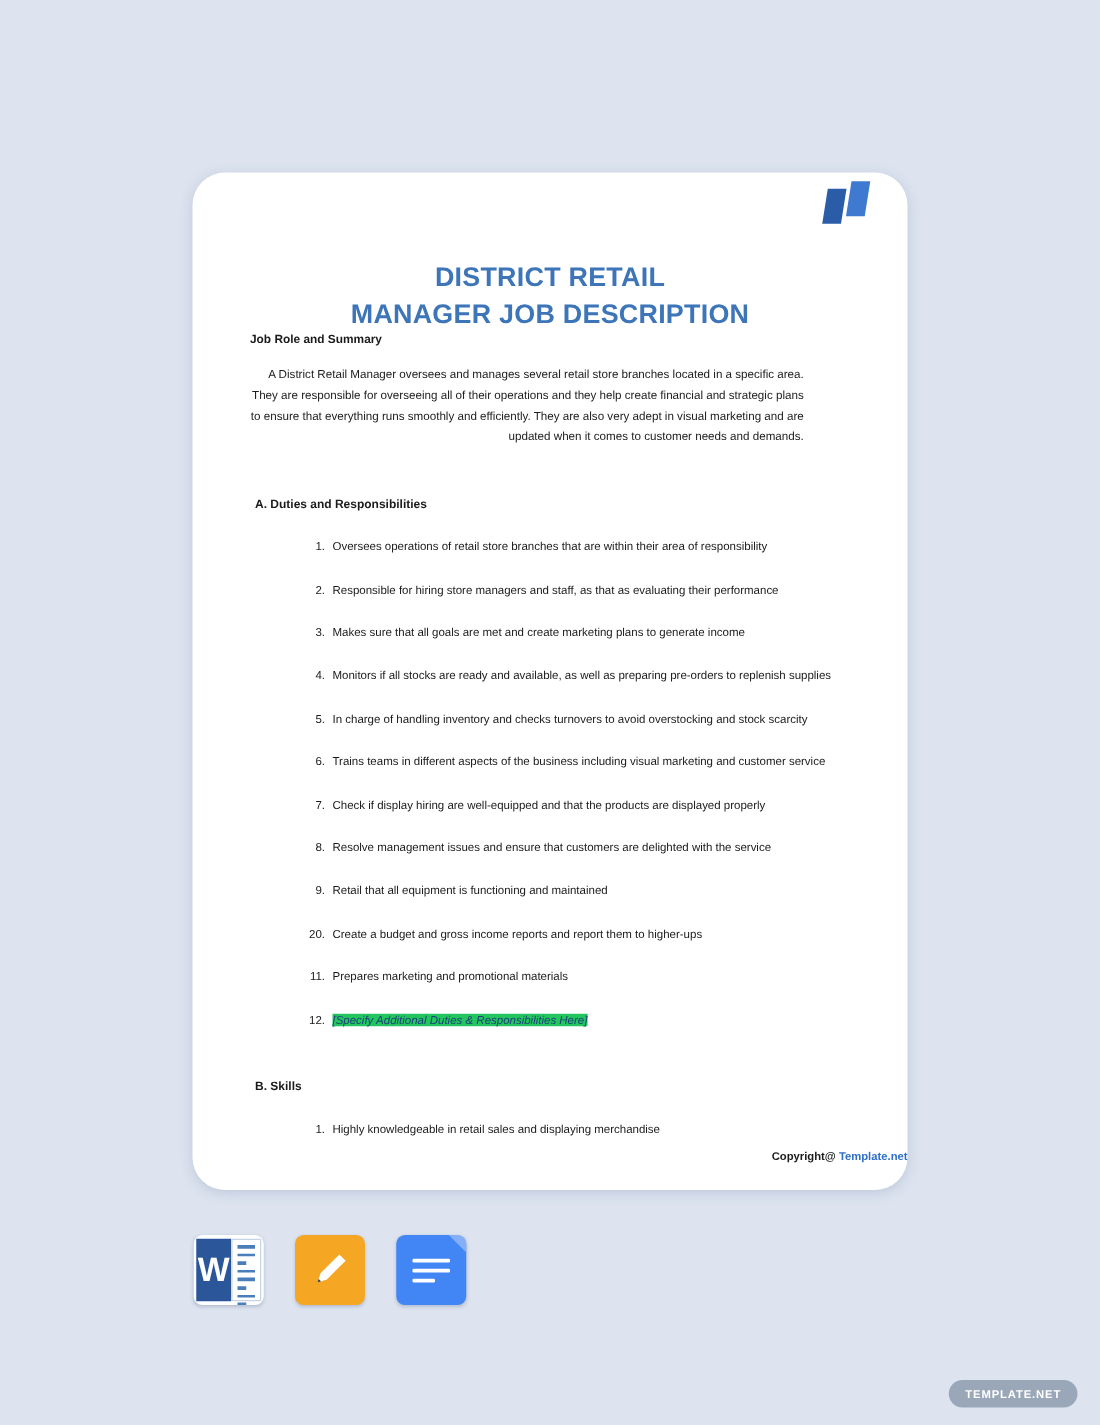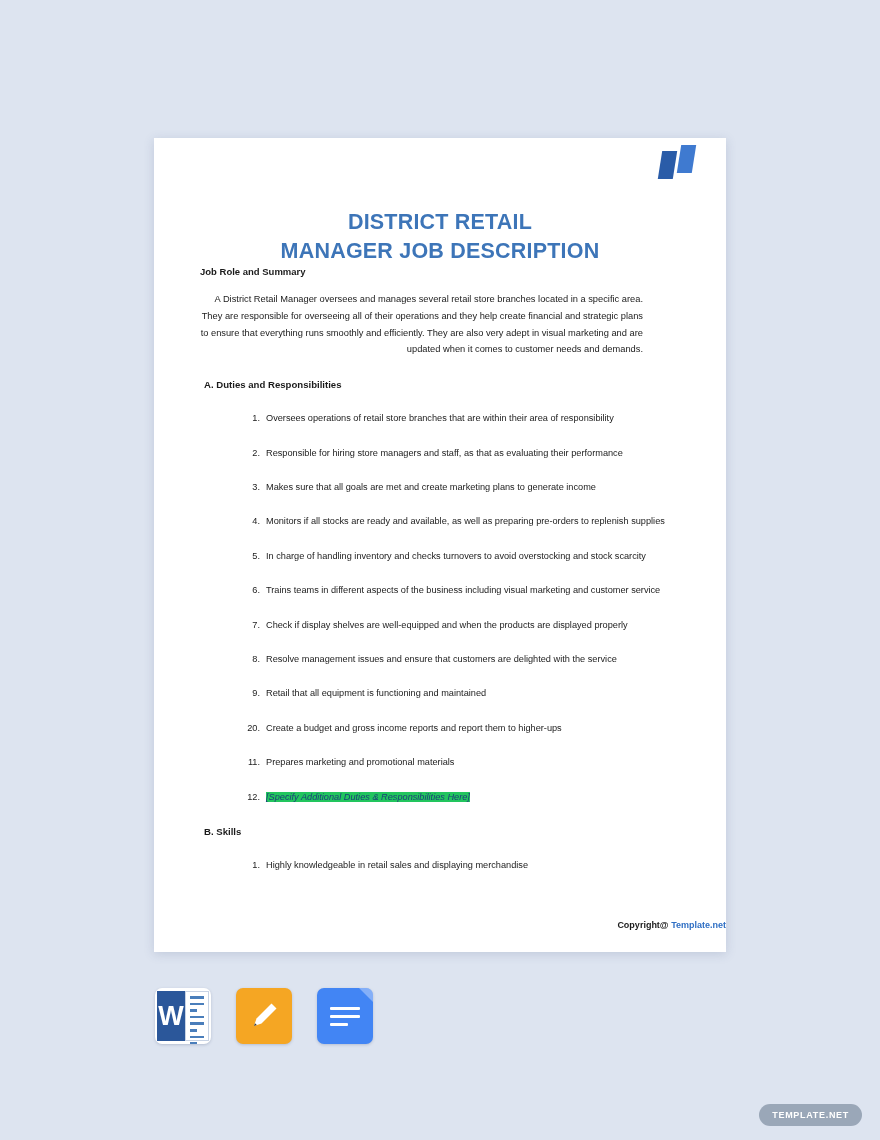--- a/index.html
+++ b/index.html
@@ -17,20 +17,21 @@
 
   
   .page {
     position: absolute;
     left: 154px;
     top: 138px;
     width: 572px;
     height: 814px;
     background: #ffffff;
     box-shadow: 0 2px 10px rgba(60,80,120,0.18);
+    border-radius: 26px;
   }
 
   
   .logo-mark {
     position: absolute;
     right: 22px;
     top: 7px;
     width: 44px;
     height: 34px;
   }
@@ -84,21 +85,21 @@
     color: #1b1b1b;
     margin: 14px 0 0 0;
     width: 443px;
     text-align: right;
   }
 
   .section-head {
     font-size: 9.6px;
     font-weight: bold;
     color: #1b1b1b;
-    margin-top: 21px;
+    margin-top: 40px;
     padding-left: 4px;
   }
 
   ol.items {
     list-style: none;
     margin: 0;
     padding: 0;
   }
   ol.items li {
     position: relative;
@@ -255,21 +256,21 @@
     <p class="summary">A District Retail Manager oversees and manages several retail store branches located in a specific area. They are responsible for overseeing all of their operations and they help create financial and strategic plans to ensure that everything runs smoothly and efficiently. They are also very adept in visual marketing and are updated when it comes to customer needs and demands.</p>
 
     <div class="section-head">A.  Duties and Responsibilities</div>
     <ol class="items">
       <li><span class="num">1.</span><span>Oversees operations of retail store branches that are within their area of responsibility</span></li>
       <li><span class="num">2.</span><span>Responsible for hiring store managers and staff, as that as evaluating their performance</span></li>
       <li><span class="num">3.</span><span>Makes sure that all goals are met and create marketing plans to generate income</span></li>
       <li><span class="num">4.</span><span>Monitors if all stocks are ready and available, as well as preparing pre-orders to replenish supplies</span></li>
       <li><span class="num">5.</span><span>In charge of handling inventory and checks turnovers to avoid overstocking and stock scarcity</span></li>
       <li><span class="num">6.</span><span>Trains teams in different aspects of the business including visual marketing and customer service</span></li>
-      <li><span class="num">7.</span><span>Check if display shelves are well-equipped and when the products are displayed properly</span></li>
+      <li><span class="num">7.</span><span>Check if display hiring are well-equipped and that the products are displayed properly</span></li>
       <li><span class="num">8.</span><span>Resolve management issues and ensure that customers are delighted with the service</span></li>
       <li><span class="num">9.</span><span>Retail that all equipment is functioning and maintained</span></li>
       <li><span class="num">20.</span><span>Create a budget and gross income reports and report them to higher-ups</span></li>
       <li><span class="num">11.</span><span>Prepares marketing and promotional materials</span></li>
       <li><span class="num">12.</span><span class="highlight">[Specify Additional Duties &amp; Responsibilities Here]</span></li>
     </ol>
 
     <div class="section-head">B.  Skills</div>
     <ol class="items">
       <li><span class="num">1.</span><span>Highly knowledgeable in retail sales and displaying merchandise</span></li>

